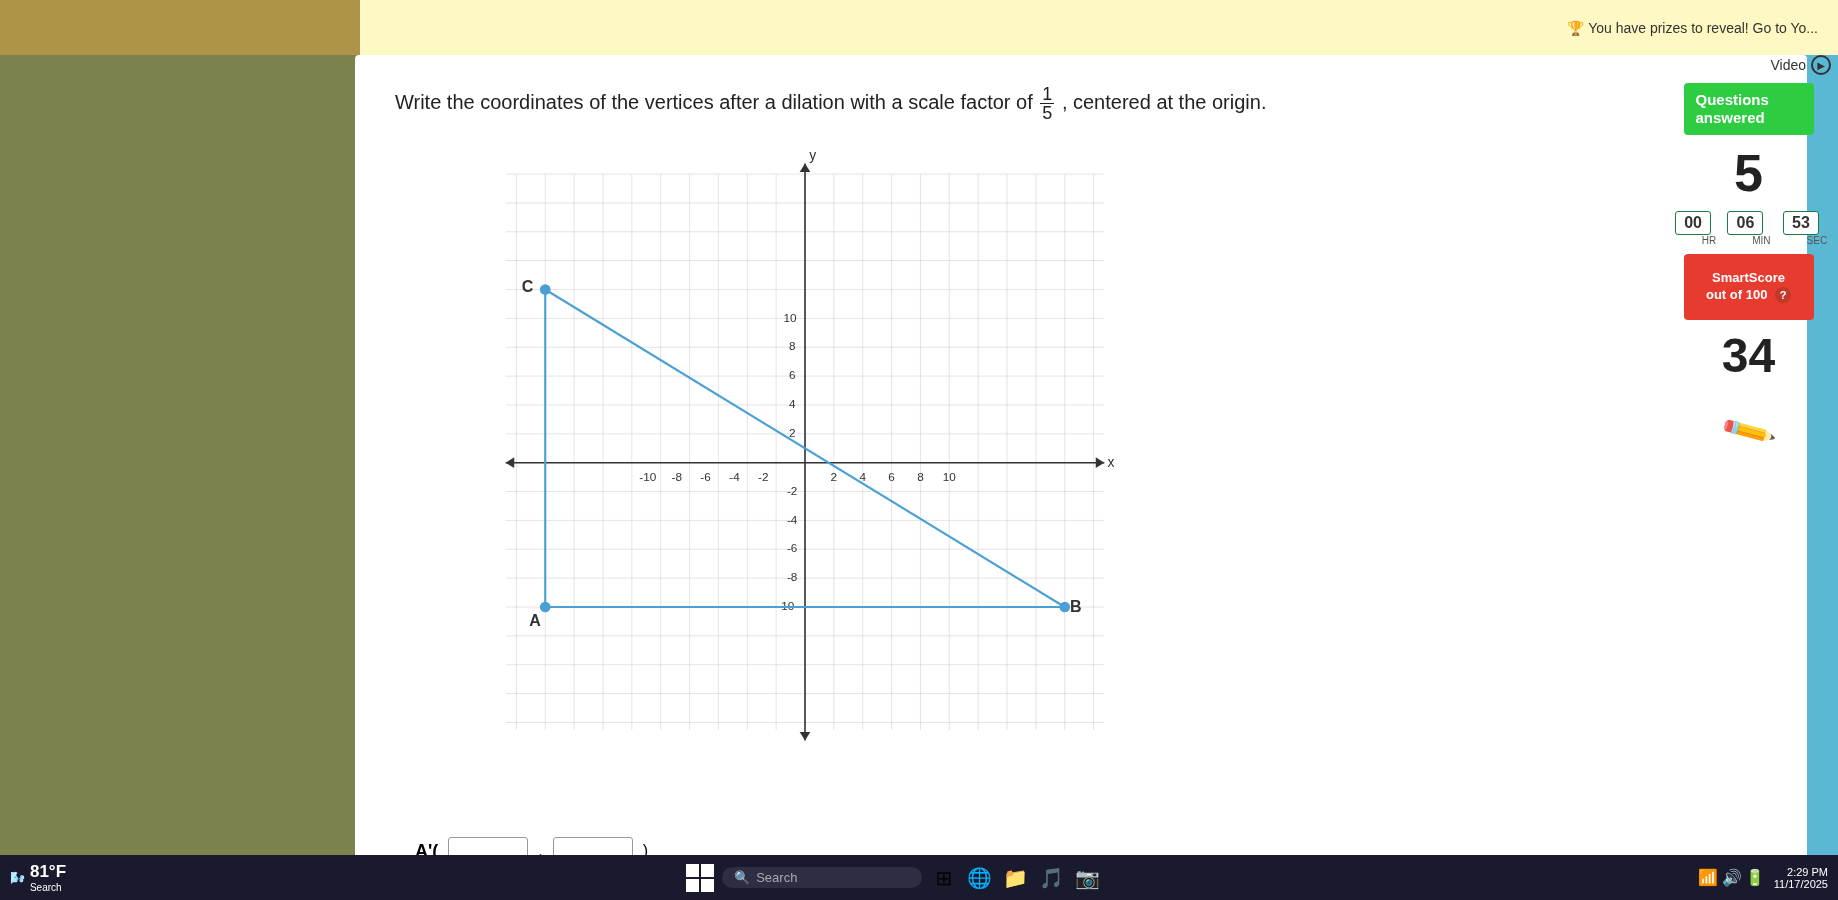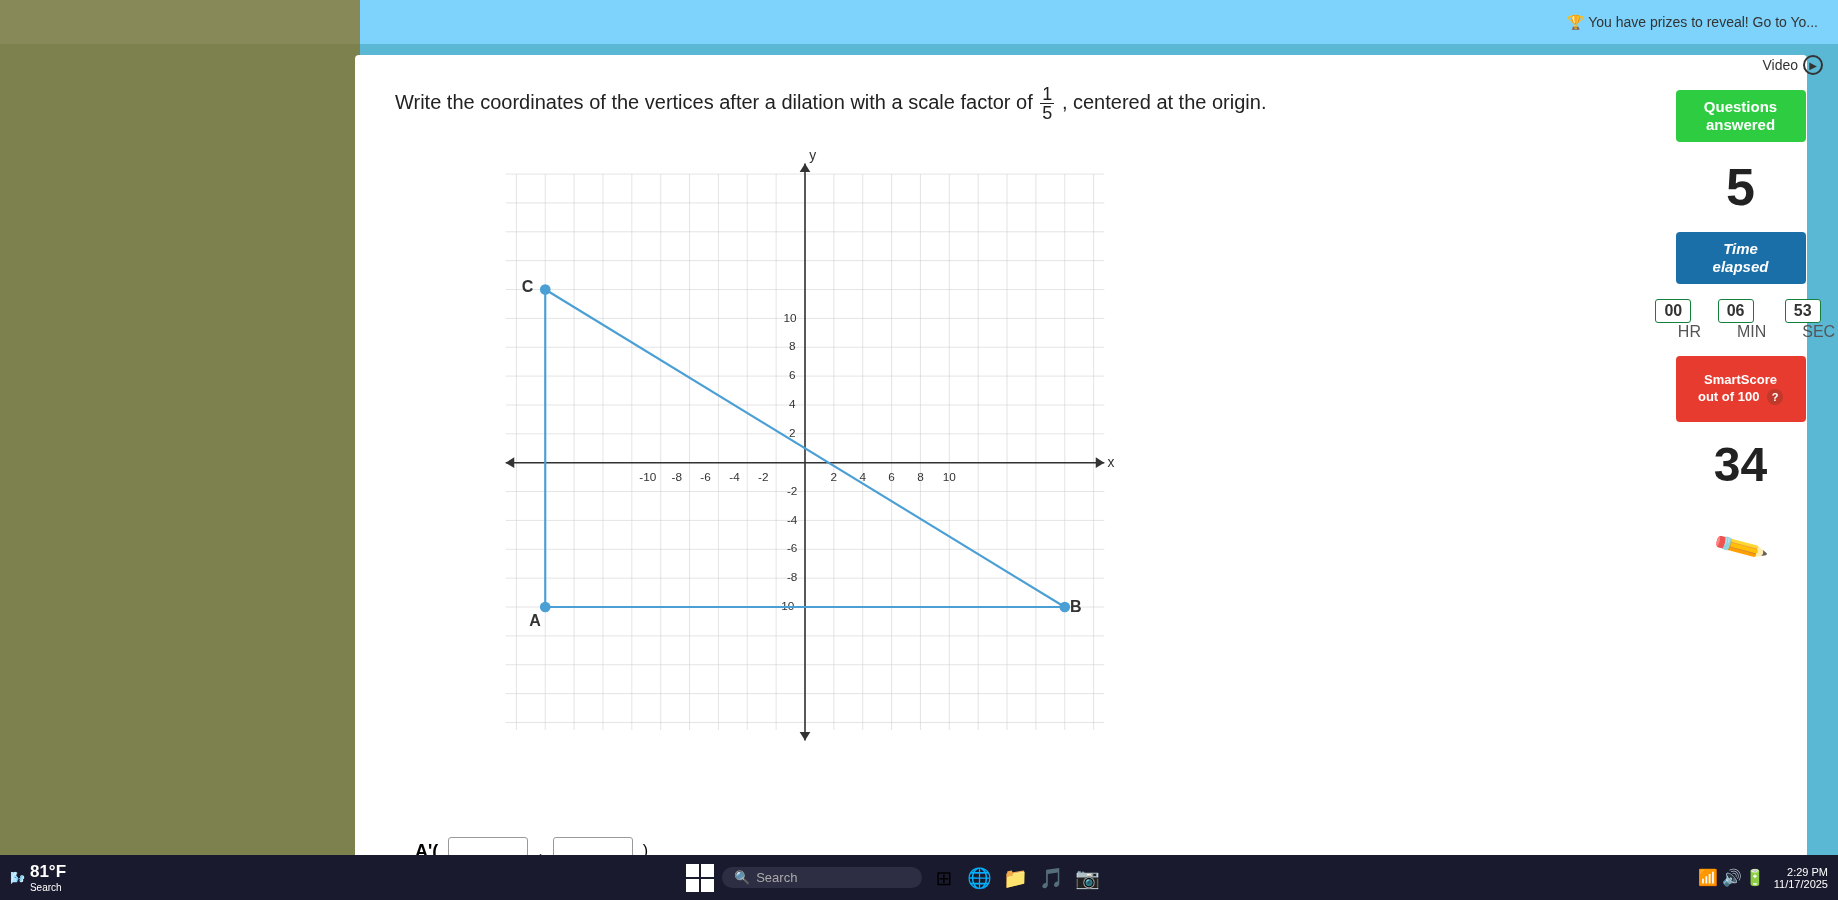--- a/index.html
+++ b/index.html
@@ -31,43 +31,43 @@
       height: 830px;
       background: white;
       border-radius: 4px;
       padding: 30px 40px;
     }
 
     
     .top-bar {
       position: absolute;
       top: 0; left: 0; right: 0;
-      height: 44px;
-      background: #7dd3fc;
+      height: 55px;
+      background: #fef9c3;
       display: flex;
       align-items: center;
       justify-content: flex-end;
       padding-right: 20px;
     }
 
     .prize-banner {
       color: #333;
       font-size: 14px;
       font-family: Arial, sans-serif;
     }
 
     
     .right-sidebar {
       position: absolute;
-      right: 10px;
+      right: 2px;
       top: 55px;
       width: 175px;
       display: flex;
       flex-direction: column;
-      gap: 15px;
+      gap: 8px;
       align-items: center;
     }
 
     .video-btn {
       display: flex;
       align-items: center;
       gap: 5px;
       font-family: Arial, sans-serif;
       font-size: 14px;
       color: #333;
@@ -86,21 +86,20 @@
       justify-content: center;
       font-size: 10px;
     }
 
     .questions-answered-box {
       background: #2ecc40;
       color: white;
       font-family: Arial, sans-serif;
       font-weight: bold;
       font-size: 15px;
-      text-align: center;
       padding: 8px 12px;
       border-radius: 4px;
       width: 130px;
       line-height: 1.2;
     }
 
     .score-number {
       font-size: 52px;
       font-weight: bold;
       color: #222;
@@ -138,21 +137,21 @@
       height: 24px;
       display: flex;
       align-items: center;
       justify-content: center;
       font-size: 16px;
       font-weight: bold;
       color: #333;
     }
 
     .timer-label {
-      font-size: 16px;
+      font-size: 10px;
       color: #555;
       font-family: Arial, sans-serif;
       text-align: center;
       margin-left: 32px;
     }
 
     .timer-unit {
       display: flex;
       flex-direction: column;
       align-items: center;
@@ -463,24 +462,20 @@
     <div class="play-icon">▶</div>
   </div>
 
   <div class="questions-answered-box">
     <span style="white-space:pre-line">Questions
 answered</span>
   </div>
 
   <div class="score-number">5</div>
 
-  <div class="time-elapsed-box">
-    <span style="white-space:pre-line">Time
-elapsed</span>
-  </div>
 
   <div class="timer-display">
     <div class="timer-unit">
       <div class="timer-box">00</div>
       <span class="timer-label">HR</span>
     </div>
     <div class="timer-unit">
       <div class="timer-box">06</div>
       <span class="timer-label">MIN</span>
     </div>

